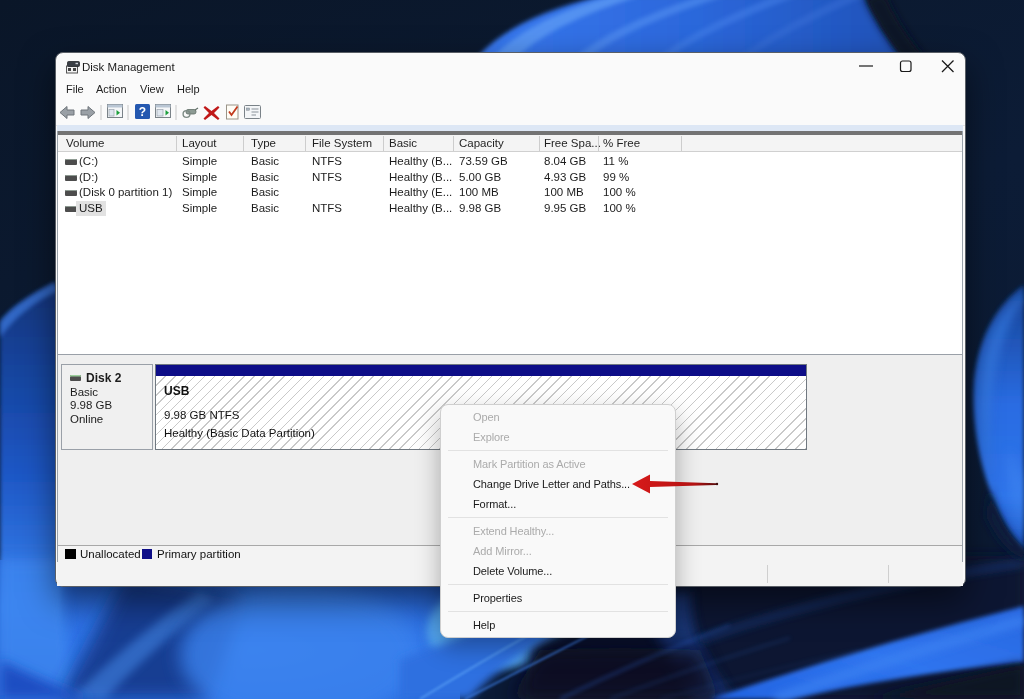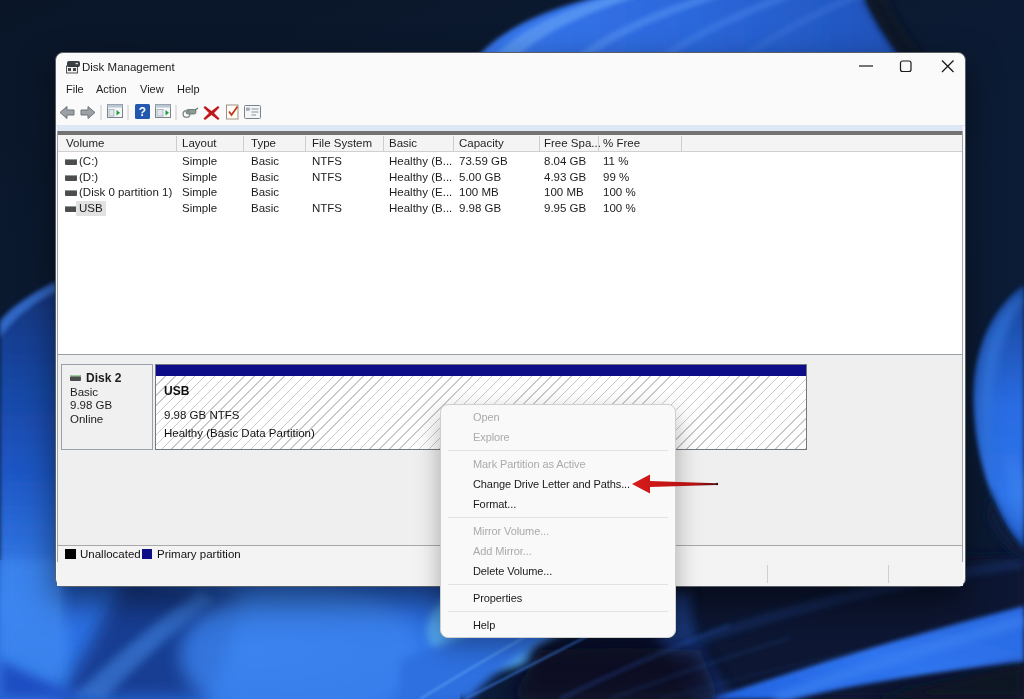--- a/index.html
+++ b/index.html
@@ -303,21 +303,21 @@
   </div>
 </div>
 <div id="ctxmenu">
   <div class="mi gray">Open</div>
   <div class="mi gray">Explore</div>
   <div class="msep"></div>
   <div class="mi gray">Mark Partition as Active</div>
   <div class="mi">Change Drive Letter and Paths...</div>
   <div class="mi">Format...</div>
   <div class="msep"></div>
-  <div class="mi gray">Mirror Volume...</div>
+  <div class="mi gray">Extend Healthy...</div>
   <div class="mi gray">Add Mirror...</div>
   <div class="mi">Delete Volume...</div>
   <div class="msep"></div>
   <div class="mi">Properties</div>
   <div class="msep"></div>
   <div class="mi">Help</div>
 </div>
 <svg id="arrow" width="100" height="32" viewBox="0 0 100 32">
   <defs>
     <linearGradient id="ag" x1="0" y1="0" x2="1" y2="0">

